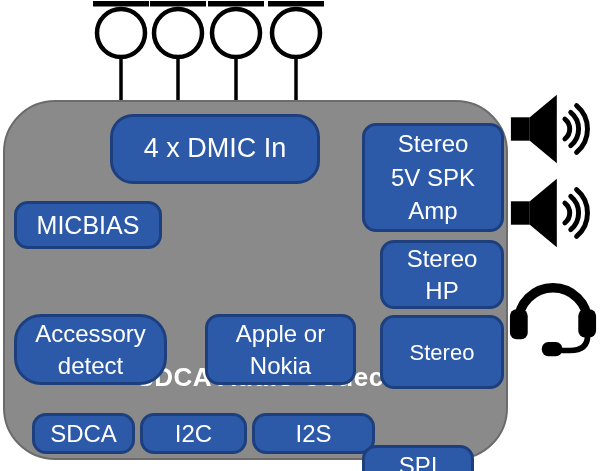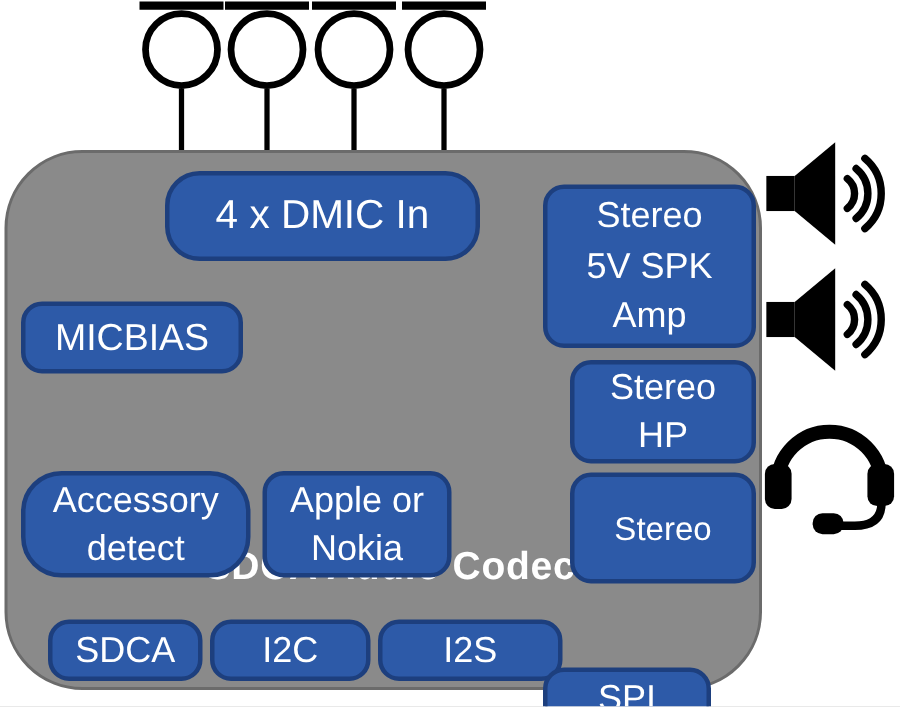--- a/index.html
+++ b/index.html
@@ -55,21 +55,21 @@
   <svg class="mic" style="left:266px" viewBox="0 0 60 104">
       <rect x="2" y="1" width="56" height="5.5" fill="currentColor"></rect>
       <circle cx="30" cy="33" r="24" fill="#fff" stroke="currentColor" stroke-width="4.5"></circle>
       <line x1="30" y1="59" x2="30" y2="104" stroke="currentColor" stroke-width="3.5"></line>
     </svg>
 
   <div class="chip">
 
     <div class="chip-title">SDCA Audio Codec</div>
 
-    <div class="blk" style="left:105px;top:12px;width:210px;height:60px;font-size:27px;border-radius:23px;">
+    <div class="blk" style="left:105px;top:12px;width:210px;height:70px;font-size:27px;border-radius:23px;">
       <span>4 x DMIC In</span>
     </div>
 
     <div class="blk" style="left:9px;top:99px;width:148px;height:48px;font-size:25px;border-radius:14px;">
       <span>MICBIAS</span>
     </div>
 
     <div class="blk" style="left:357px;top:21px;width:142px;height:109px;font-size:24px;line-height:1.4;">
       <span>Stereo</span>
       <span>5V SPK</span>
@@ -79,21 +79,21 @@
     <div class="blk" style="left:375px;top:138px;width:124px;height:69px;font-size:24px;">
       <span>Stereo</span>
       <span>HP</span>
     </div>
 
     <div class="blk" style="left:9px;top:212px;width:153px;height:71px;font-size:24px;border-radius:27px;">
       <span>Accessory</span>
       <span>detect</span>
     </div>
 
-    <div class="blk" style="left:170px;top:212px;width:126px;height:71px;font-size:24px;">
+    <div class="blk" style="left:200px;top:212px;width:151px;height:71px;font-size:24px;">
       <span>Apple or</span>
       <span>Nokia</span>
     </div>
 
     <div class="blk" style="left:375px;top:213px;width:124px;height:74px;font-size:22px;line-height:1.5;">
       <span>Stereo</span>
     </div>
 
     <div class="blk" style="left:27px;top:311px;width:103px;height:41px;font-size:24px;">
       <span>SDCA</span>

